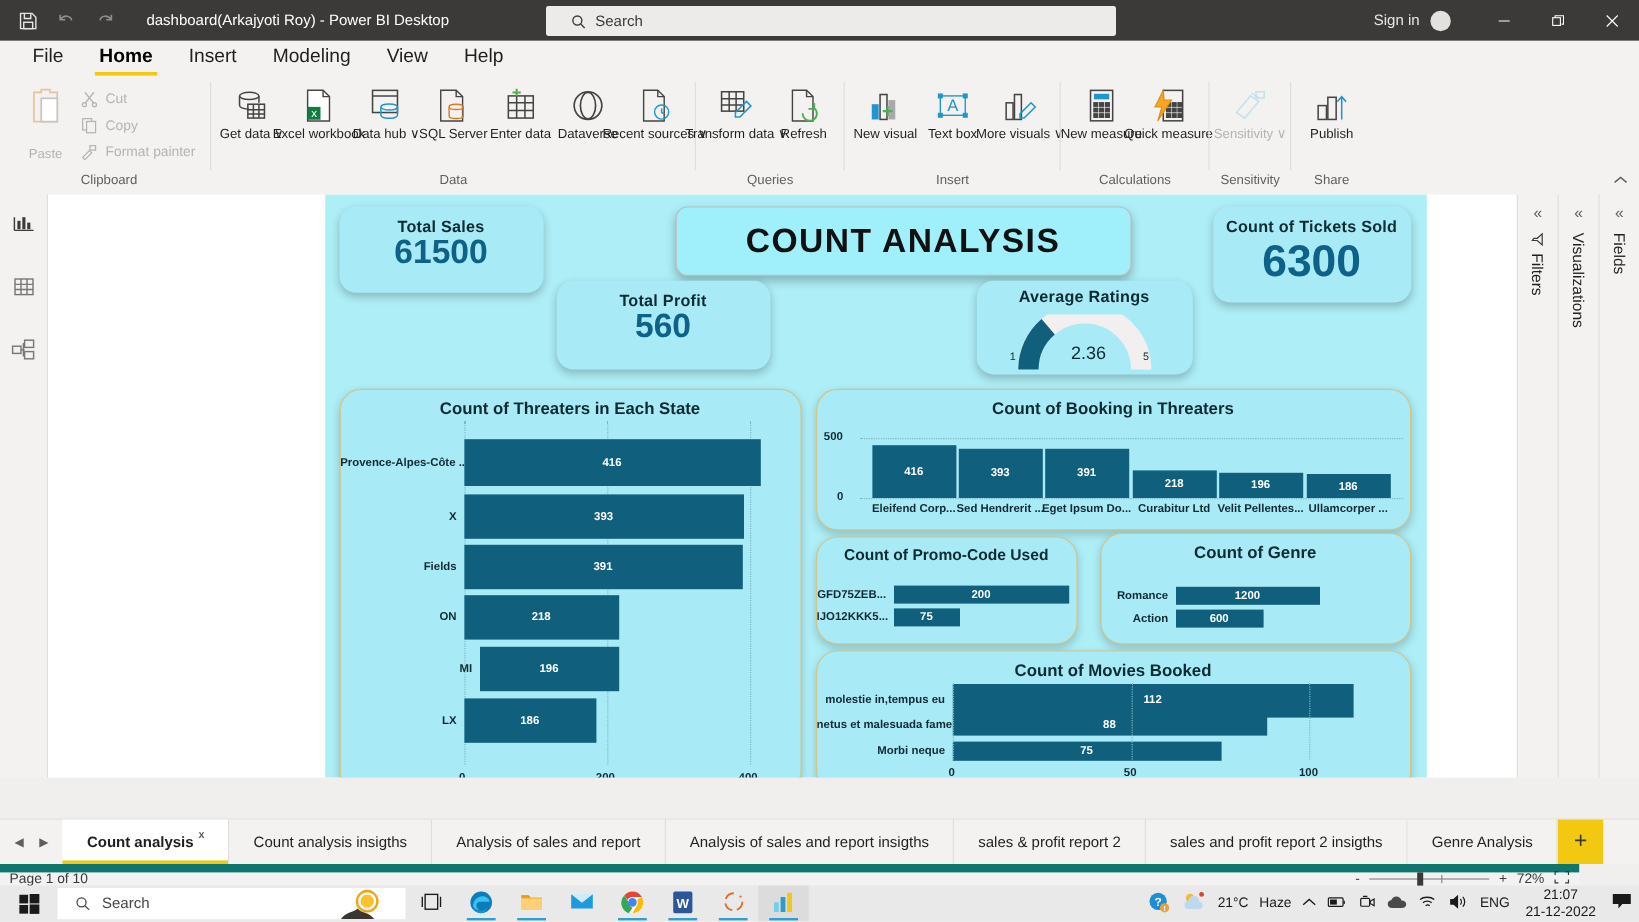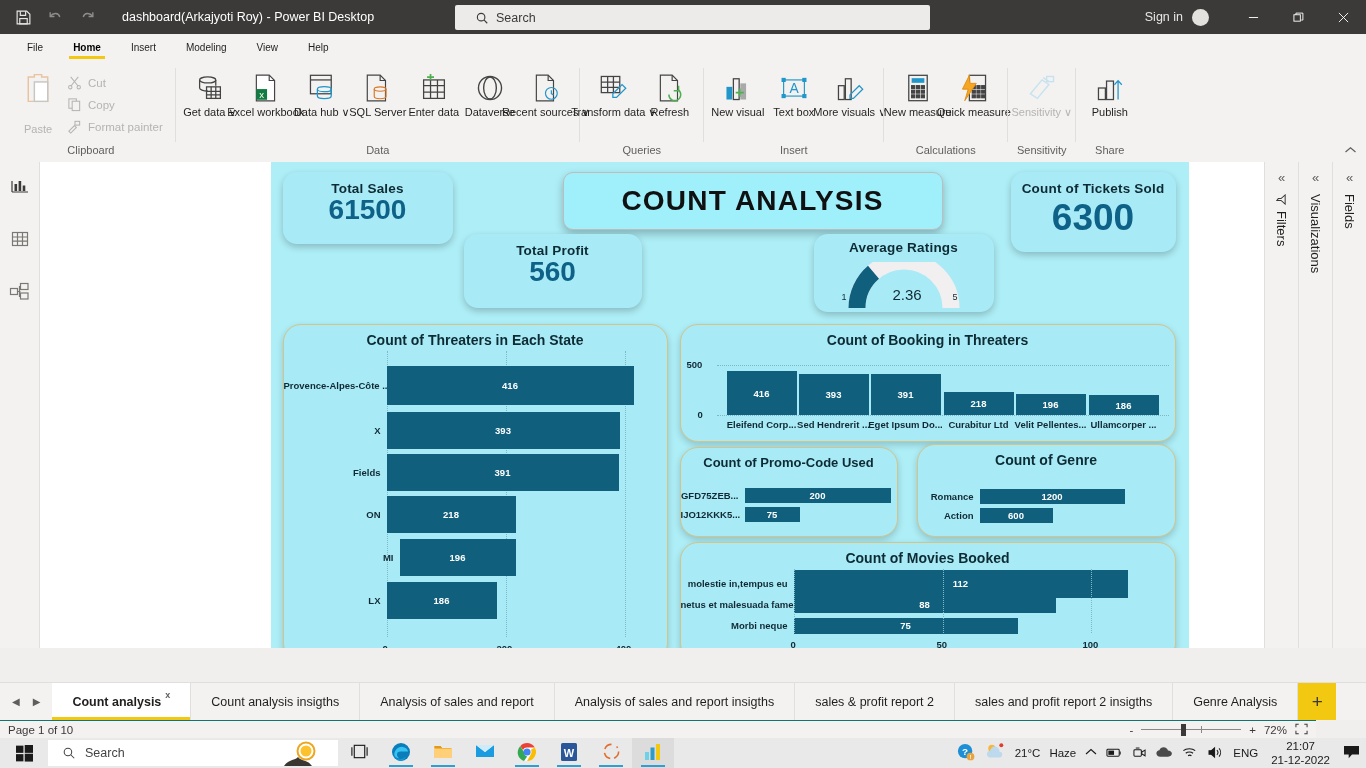--- a/index.html
+++ b/index.html
@@ -26,21 +26,21 @@
   }
   .tb-right { position:absolute; right:0; top:0; height:34px; display:flex; align-items:center; }
   .signin { color:#e8e6e3; font-size:12.5px; margin-right:9px; }
   .avatar-dot { width:17px; height:17px; border-radius:50%; background:#e3e1de; margin-right:22px; }
   .winbtn { width:45px; height:34px; display:flex; align-items:center; justify-content:center; color:#ffffff; }
 
   
   .ribbon { position:absolute; left:0; top:34px; width:1366px; height:128px; background:#f3f2f1; }
   .rb-tabs { display:flex; align-items:center; height:28px; padding-left:14px; gap:4px; }
   .rb-tab {
-    font-size:10px; color:#201f1e; padding:3px 13px 4px; position:relative; white-space:nowrap;
+    font-size:16px; color:#201f1e; padding:3px 13px 4px; position:relative; white-space:nowrap;
   }
   .rb-tab.active { font-weight:bold; color:#000; }
   .rb-tab.active::after {
     content:""; position:absolute; left:9px; right:9px; bottom:-2px; height:3px; background:#f2c811;
   }
   .rb-body { display:flex; height:98px; align-items:stretch; padding-left:6px; }
   .rb-group { display:flex; flex-direction:column; position:relative; padding:0 6px; }
   .rb-group::after {
     content:""; position:absolute; right:0; top:6px; bottom:18px; width:1px; background:#e1dfdd;
   }
@@ -151,21 +151,21 @@
     border-right:1px solid #e1dfdd; background:#f3f2f1; white-space:nowrap; position:relative;
   }
   .ptab.active { background:#ffffff; font-weight:bold; }
   .ptab.active::after { content:""; position:absolute; left:0; right:0; bottom:0; height:3px; background:#f2c811; }
   .ptab .x { font-size:9px; color:#605e5c; align-self:flex-start; margin-top:7px; }
   .addtab { width:38px; background:#f2c811; display:flex; align-items:center; justify-content:center; font-size:19px; color:#3b3a39; }
 
   
   .statusbar {
     position:absolute; left:0; bottom:30px; width:1316px; height:18px;
-    background:#f3f2f1; border-top:1px solid #0f766e;
+    background:#f3f2f1; border-top:7px solid #0f766e;
     display:flex; align-items:center; justify-content:space-between;
     font-size:11.5px; color:#3b3a39; padding:0 8px;
   }
   .zoomwrap { display:flex; align-items:center; gap:8px; }
   .zoomtrack { position:relative; width:100px; height:12px; display:flex; align-items:center; }
   .zoomtrack .line { width:100%; height:1px; background:#8a8886; }
   .zoomtrack .thumb { position:absolute; left:40px; width:5px; height:12px; background:#3b3a39; }
   .zoomtrack .mid { position:absolute; left:60px; width:1px; height:7px; background:#8a8886; }
 
   
@@ -661,21 +661,21 @@
             <div class="hbar" style="width:55px; height:15px;">75</div>
           </div>
         </div>
       </div>
 
       <div class="vis" style="left:646px; top:282px; width:259px; height:93px;">
         <div class="vis-title">Count of Genre</div>
         <div style="position:absolute; left:0; top:42px; right:0; bottom:0;">
           <div class="hrow" style="height:19px;">
             <div class="hlabel" style="width:62px;">Romance</div>
-            <div class="hbar" style="width:145px; height:15px;">1200</div>
+            <div class="hbar" style="width:120px; height:15px;">1200</div>
           </div>
           <div class="hrow" style="height:19px;">
             <div class="hlabel" style="width:62px;">Action</div>
             <div class="hbar" style="width:73px; height:15px;">600</div>
           </div>
         </div>
       </div>
 
       <div class="vis" style="left:409px; top:380px; width:496px; height:119px;">
         <div class="vis-title">Count of Movies Booked</div>

